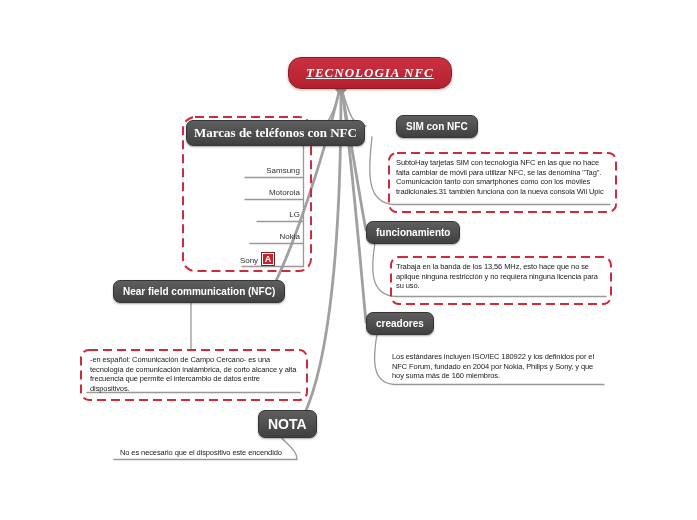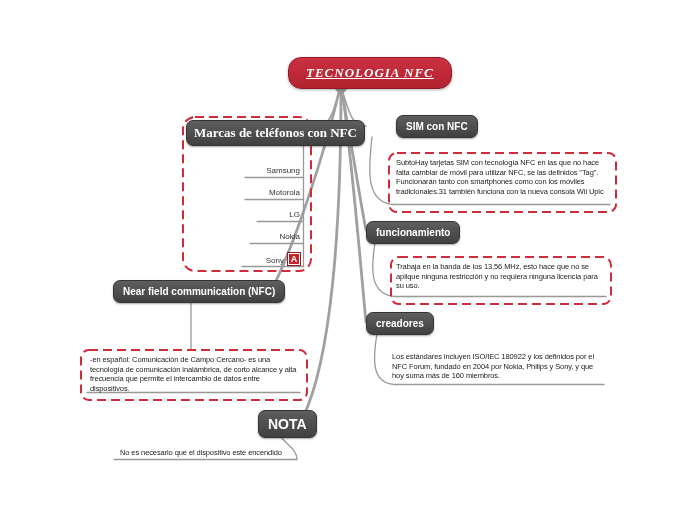--- a/index.html
+++ b/index.html
@@ -74,30 +74,30 @@
   </g>
 </svg>
 
 <div class="root" style="left:288px;top:57px;">TECNOLOGIA NFC</div>
 
 <div class="node serif" style="left:186px;top:120px;">Marcas de teléfonos con NFC</div>
 <div class="child" style="left:238px;top:166px;width:62px;">Samsung</div>
 <div class="child" style="left:238px;top:188px;width:62px;">Motorola</div>
 <div class="child" style="left:238px;top:210px;width:62px;">LG</div>
 <div class="child" style="left:238px;top:232px;width:62px;">Nokia</div>
-<div class="child childrow" style="left:230px;top:252px;width:70px;height:13px;">
+<div class="child childrow" style="left:222px;top:252px;width:70px;height:13px;justify-content:center;">
   <span>Sony</span>
   <span class="abadge">A</span>
 </div>
 
 <div class="node" style="left:113px;top:280px;text-align:right;">Near field communication (NFC)</div>
 <div class="note" style="left:90px;top:355px;width:210px;">-en español: Comunicación de Campo Cercano- es una tecnología de comunicación inalámbrica, de corto alcance y alta frecuencia que permite el intercambio de datos entre dispositivos.</div>
 
 <div class="node" style="left:366px;top:115px;margin-left:30px;">SIM con NFC</div>
-<div class="note" style="left:396px;top:158px;width:214px;">SubtoHay tarjetas SIM con tecnología NFC en las que no hace falta cambiar de móvil para utilizar NFC, se las definidos "Tag". Funcionarán tanto con smartphones como con los móviles tradicionales.31 también funciona con la nueva consola Wii Upic</div>
+<div class="note" style="left:396px;top:158px;width:214px;">SubtoHay tarjetas SIM con tecnología NFC en las que no hace falta cambiar de móvil para utilizar NFC, se las denomina "Tag". Comunicación tanto con smartphones como con los móviles tradicionales.31 también funciona con la nueva consola Wii Upic</div>
 
 <div class="node" style="left:366px;top:221px;text-align:center;">funcionamiento</div>
 <div class="note" style="left:396px;top:262px;width:210px;">Trabaja en la banda de los 13,56 MHz, esto hace que no se aplique ninguna restricción y no requiera ninguna licencia para su uso.</div>
 
 <div class="node" style="left:366px;top:312px;">creadores</div>
 <div class="note" style="left:392px;top:352px;width:214px;">Los estándares incluyen ISO/IEC 180922 y los definidos por el NFC Forum, fundado en 2004 por Nokia, Philips y Sony, y que hoy suma más de 160 miembros.</div>
 
 <div class="node" style="left:258px;top:410px;font-size:14px;">NOTA</div>
 <div class="note" style="left:120px;top:448px;width:178px;white-space:nowrap;">No es necesario que el dispositivo este encendido</div>
 

